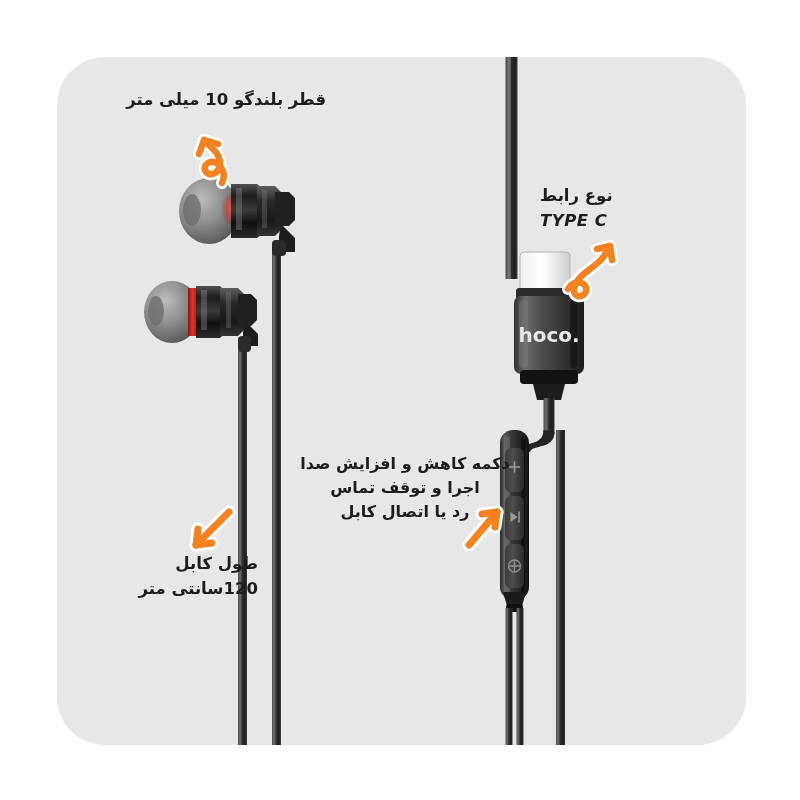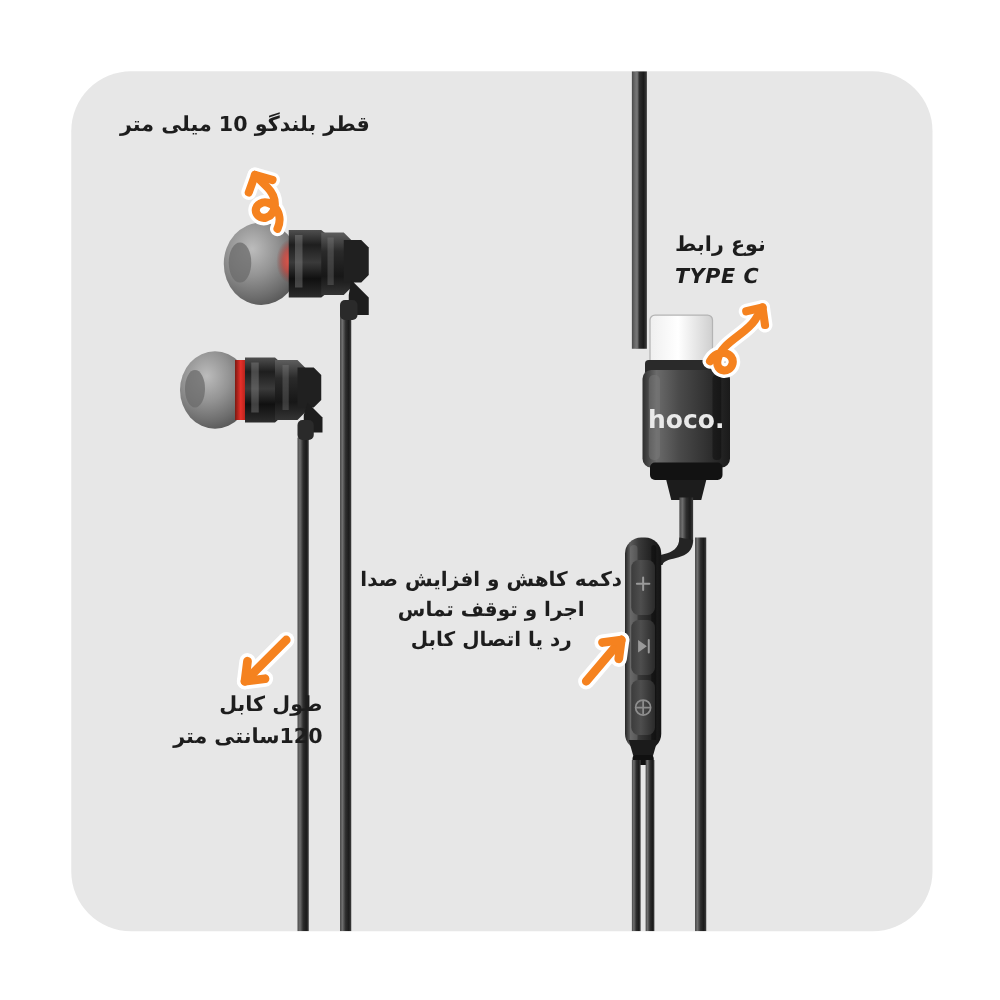--- a/index.html
+++ b/index.html
@@ -32,21 +32,21 @@
   .svg-layer {
     position: absolute;
     left: 0;
     top: 0;
     width: 800px;
     height: 800px;
   }
   .label {
     position: absolute;
     direction: rtl;
-    text-align: left;
+    text-align: right;
     color: #1d1d1d;
     font-weight: bold;
     font-family: "DejaVu Sans", sans-serif;
     line-height: 1.5;
     white-space: nowrap;
   }
   #label-driver {
     left: 96px;
     top: 88px;
     width: 230px;
@@ -61,21 +61,21 @@
   }
   #label-connector .ltr {
     direction: ltr;
     display: block;
     letter-spacing: 0.5px;
     font-style: italic;
   }
   #label-remote {
     left: 282px;
     top: 452px;
-    width: 222px;
+    width: 246px;
     font-size: 16px;
     text-align: center;
   }
   #label-cable {
     left: 92px;
     top: 552px;
     width: 166px;
     font-size: 16.5px;
     text-align: right;
   }

